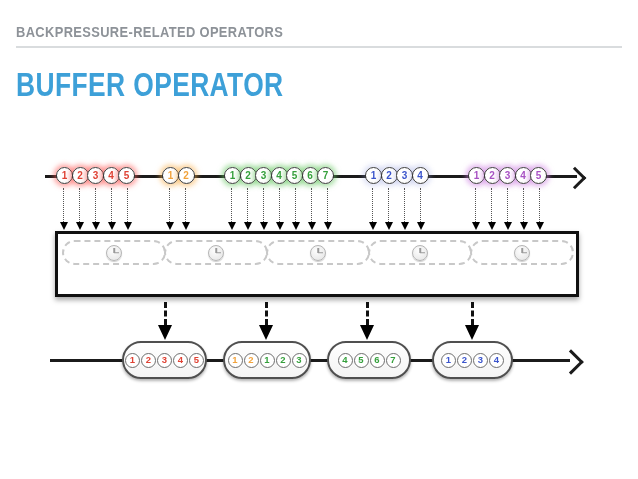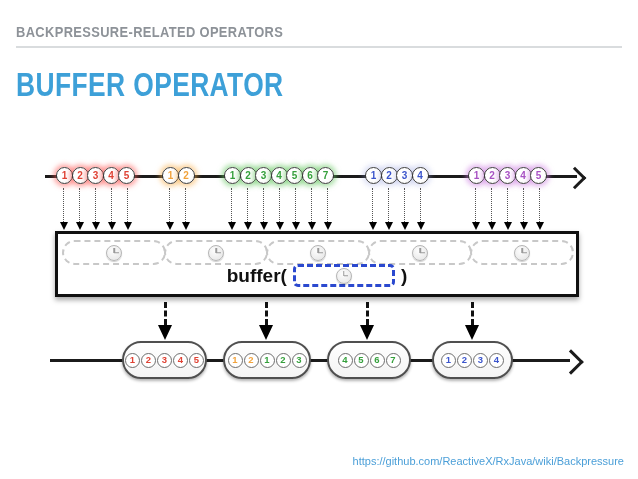--- a/index.html
+++ b/index.html
@@ -168,27 +168,20 @@
         <div class="bandseg">
           <div class="clock"></div>
         </div>
         <div class="bandseg">
           <div class="clock"></div>
         </div>
         <div class="bandseg">
           <div class="clock"></div>
         </div>
       </div>
-    <div class="oplabel">
-      <span class="optext">buffer(</span>
-      <span class="bluebox">
-        <span class="clock"></span>
-      </span>
-      <span class="optext">)</span>
-    </div>
   </div>
 
   <div id="emits">
       <div class="emitline" style="left: 163.5px;"></div>
       <div class="emithead" style="left: 157.5px;"></div>
       <div class="emitline" style="left: 264.5px;"></div>
       <div class="emithead" style="left: 258.5px;"></div>
       <div class="emitline" style="left: 365.5px;"></div>
       <div class="emithead" style="left: 359.5px;"></div>
       <div class="emitline" style="left: 470.5px;"></div>
@@ -220,14 +213,13 @@
         <div class="capmarble" style="color: rgb(53, 160, 60);">7</div>
       </div>
       <div class="capsule" style="left: 432px; width: 81px;">
         <div class="capmarble" style="color: rgb(59, 85, 204);">1</div>
         <div class="capmarble" style="color: rgb(59, 85, 204);">2</div>
         <div class="capmarble" style="color: rgb(59, 85, 204);">3</div>
         <div class="capmarble" style="color: rgb(59, 85, 204);">4</div>
       </div>
     </div>
 
-  <a class="footer-link" href="#" title="https://github.com/ReactiveX/RxJava/wiki/Backpressure">https://github.com/ReactiveX/RxJava/wiki/Backpressure</a>
 </div>
 
 </body></html>

